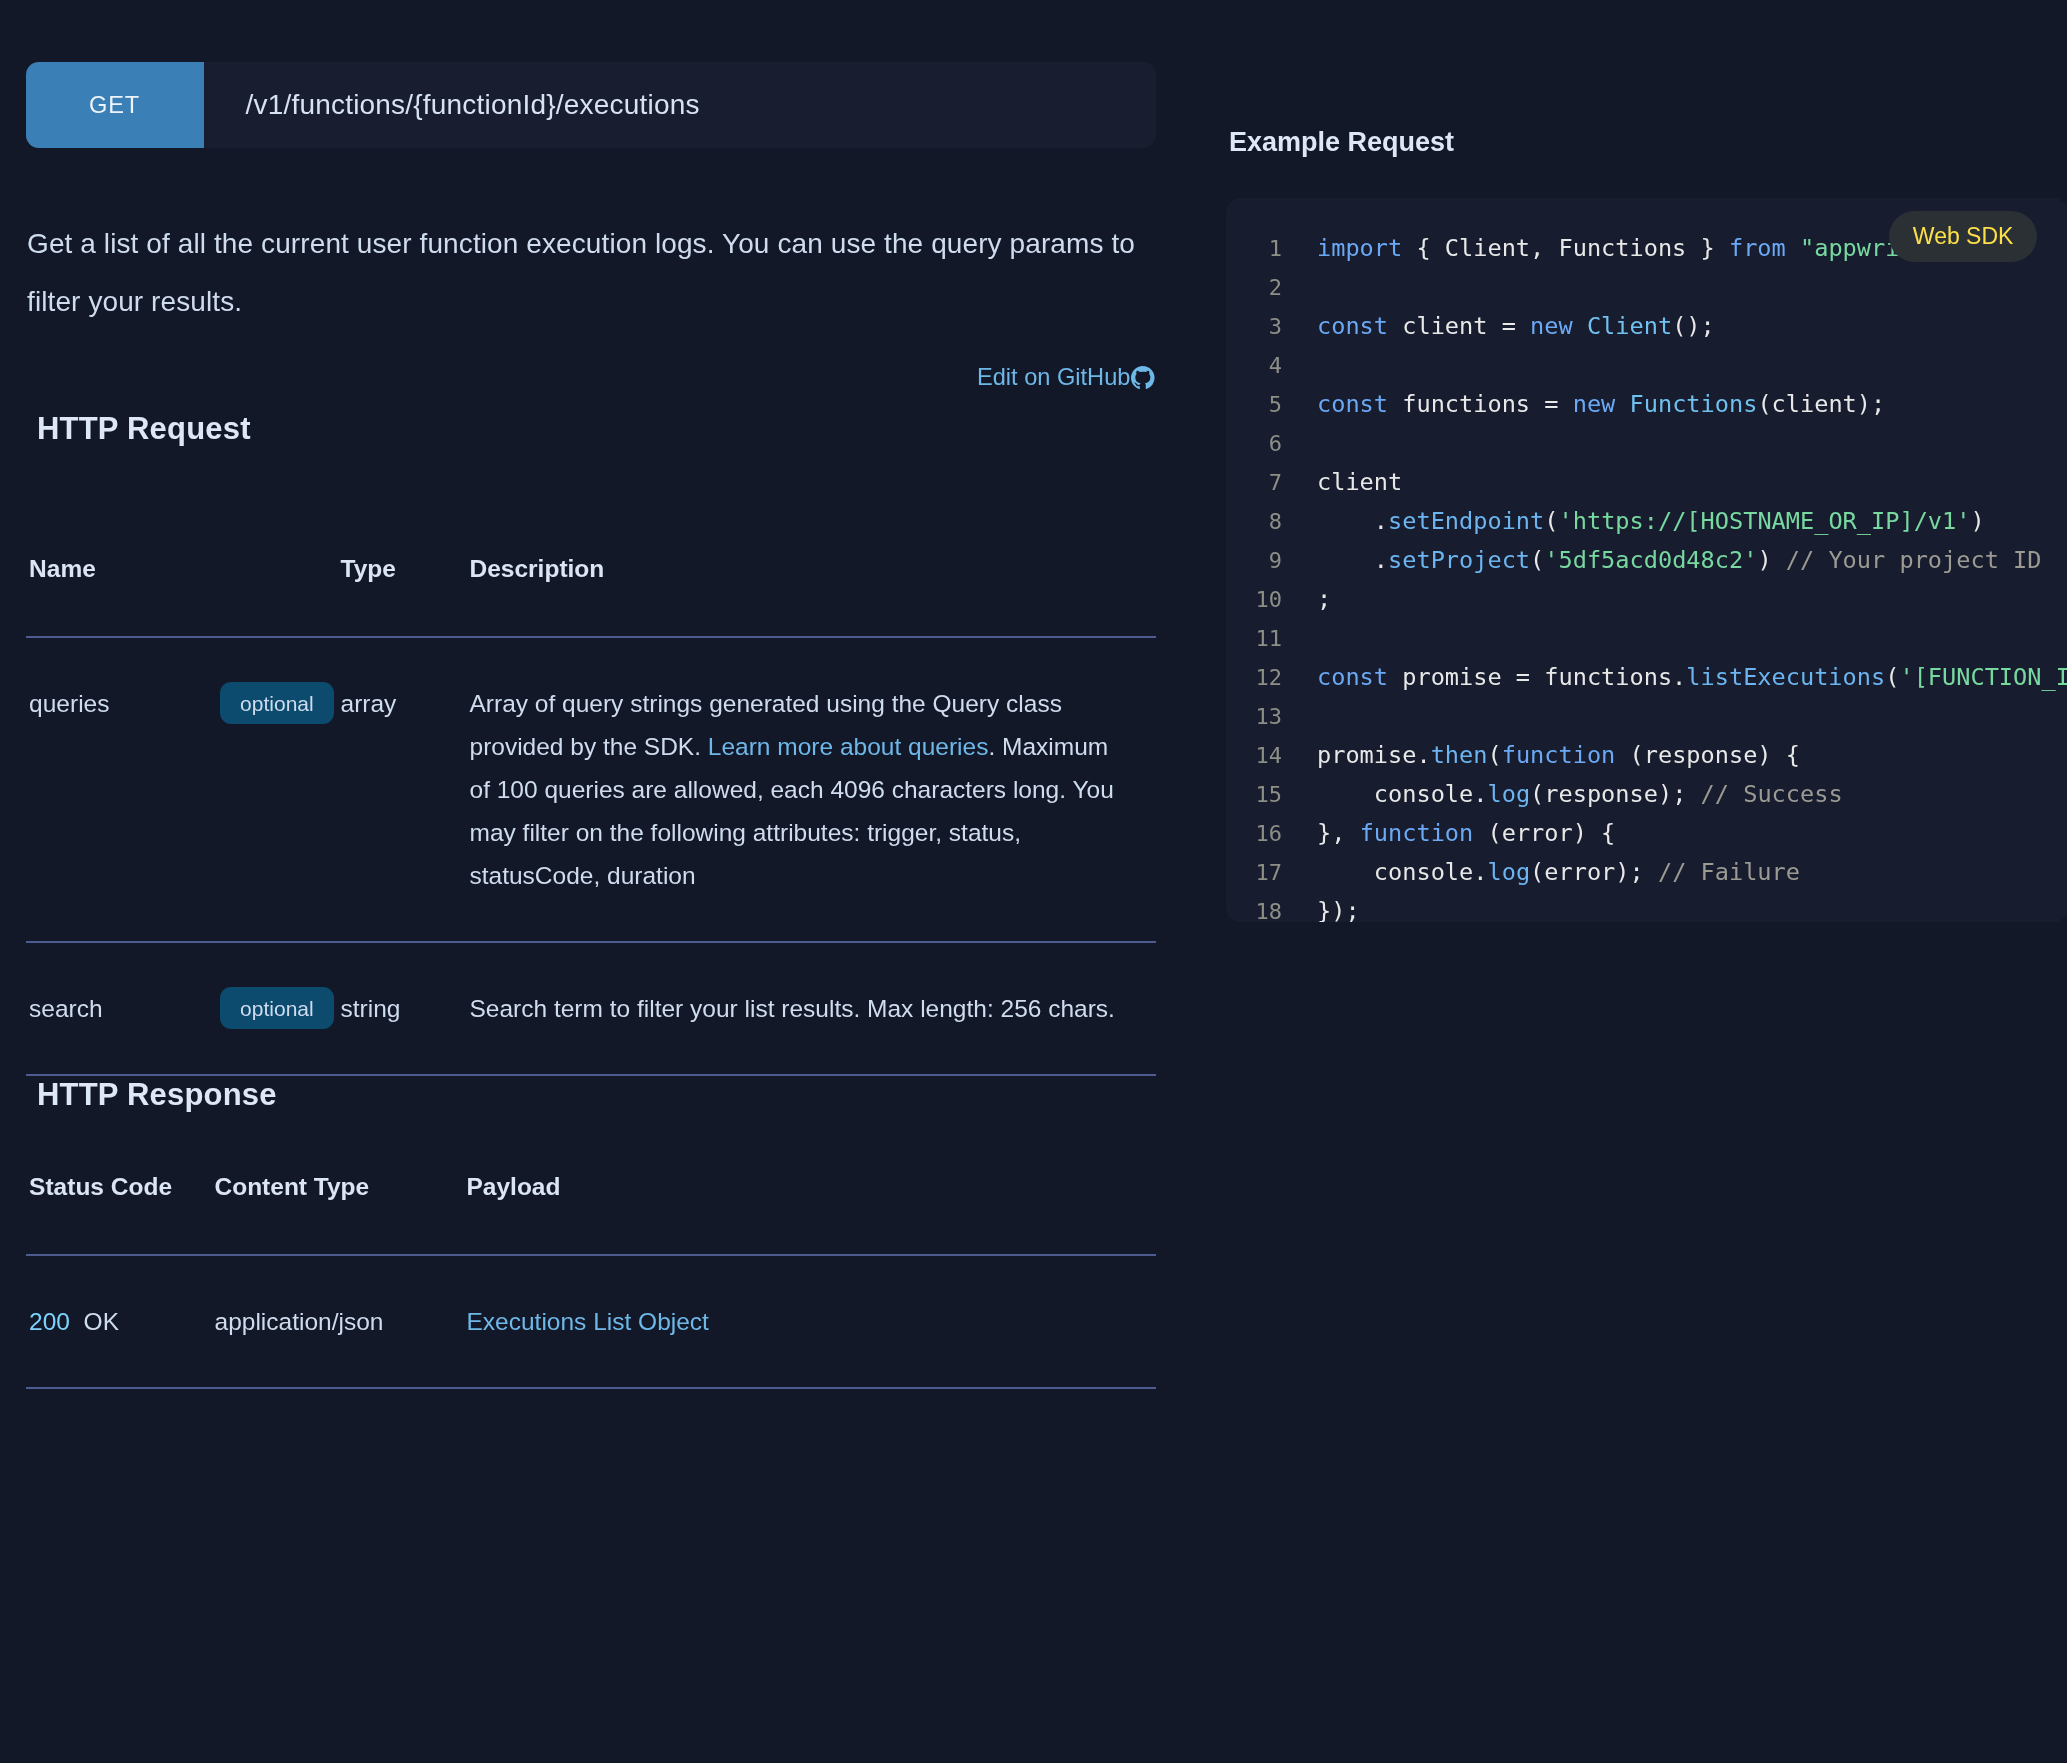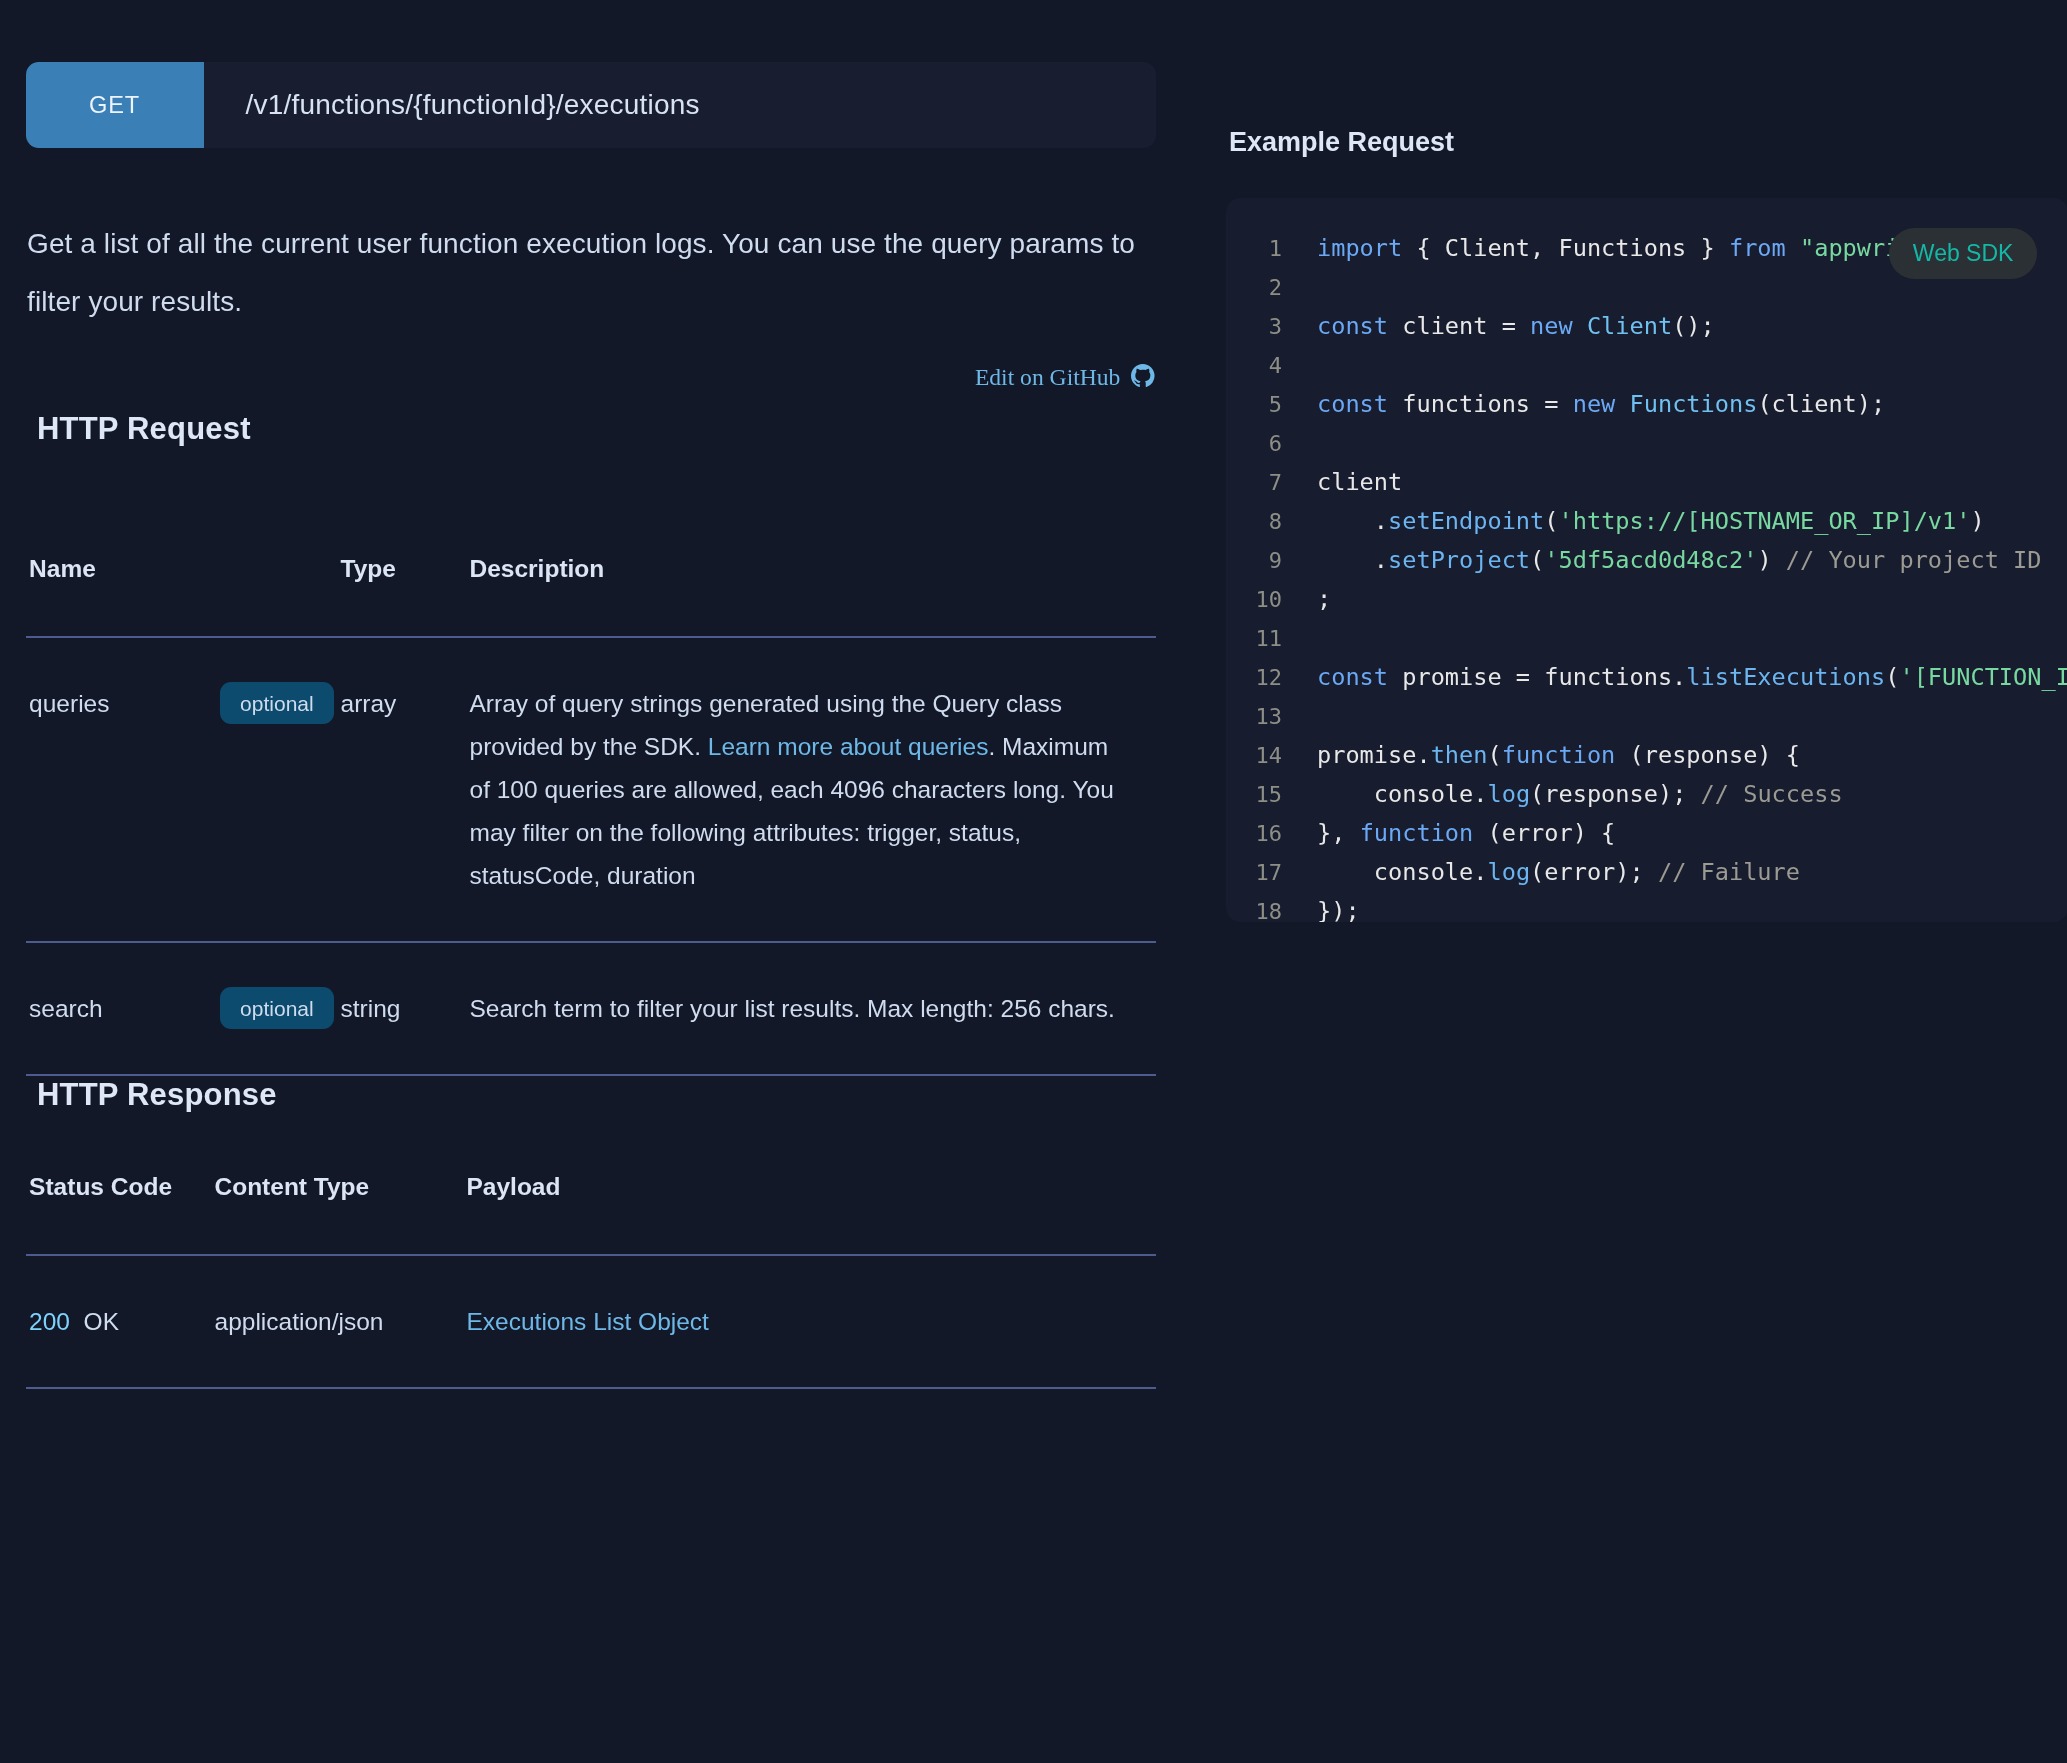--- a/index.html
+++ b/index.html
@@ -73,27 +73,26 @@
     line-height: 58px;
     letter-spacing: 0.1px;
   }
 
   
   .edit-github {
     position: absolute;
     right: 27px;
     top: 364px;
     display: flex;
-    align-items: flex-start;
-    gap: 11px;
+    align-items: center;
+    gap: 1px;
     color: #6eb8e8;
     font-size: 23.6px;
     text-decoration: none;
     cursor: pointer;
-    font-family: Liberation Serif, serif;
   }
   .gh-icon { width: 23.6px; height: 23.6px; display: block; }
 
   
   .section-title {
     position: absolute;
     left: 37px;
     color: #dde7f5;
     font-size: 31px;
     letter-spacing: 0.2px;
@@ -213,23 +212,23 @@
   .kw   { color: #6ca9f5; }   
   .cls  { color: #70c0f0; }   
   .str  { color: #78d9a0; }   
   .com  { color: #9b9b93; }   
   .fn   { color: #6cb5f0; }   
   .plain{ color: #e8e8e8; }
 
   .sdk-badge {
     position: absolute;
     right: 31px;
-    top: 30px;
+    top: 13px;
     background: #2b3035;
-    color: #14b8a6;
+    color: #fde047;
     font-family: "Liberation Sans", sans-serif;
     font-size: 23px;
     padding: 11.8px 23.6px;
     border-radius: 27px;
     white-space: nowrap;
     z-index: 5;
   }
 </style>
 </head>
 <body>

